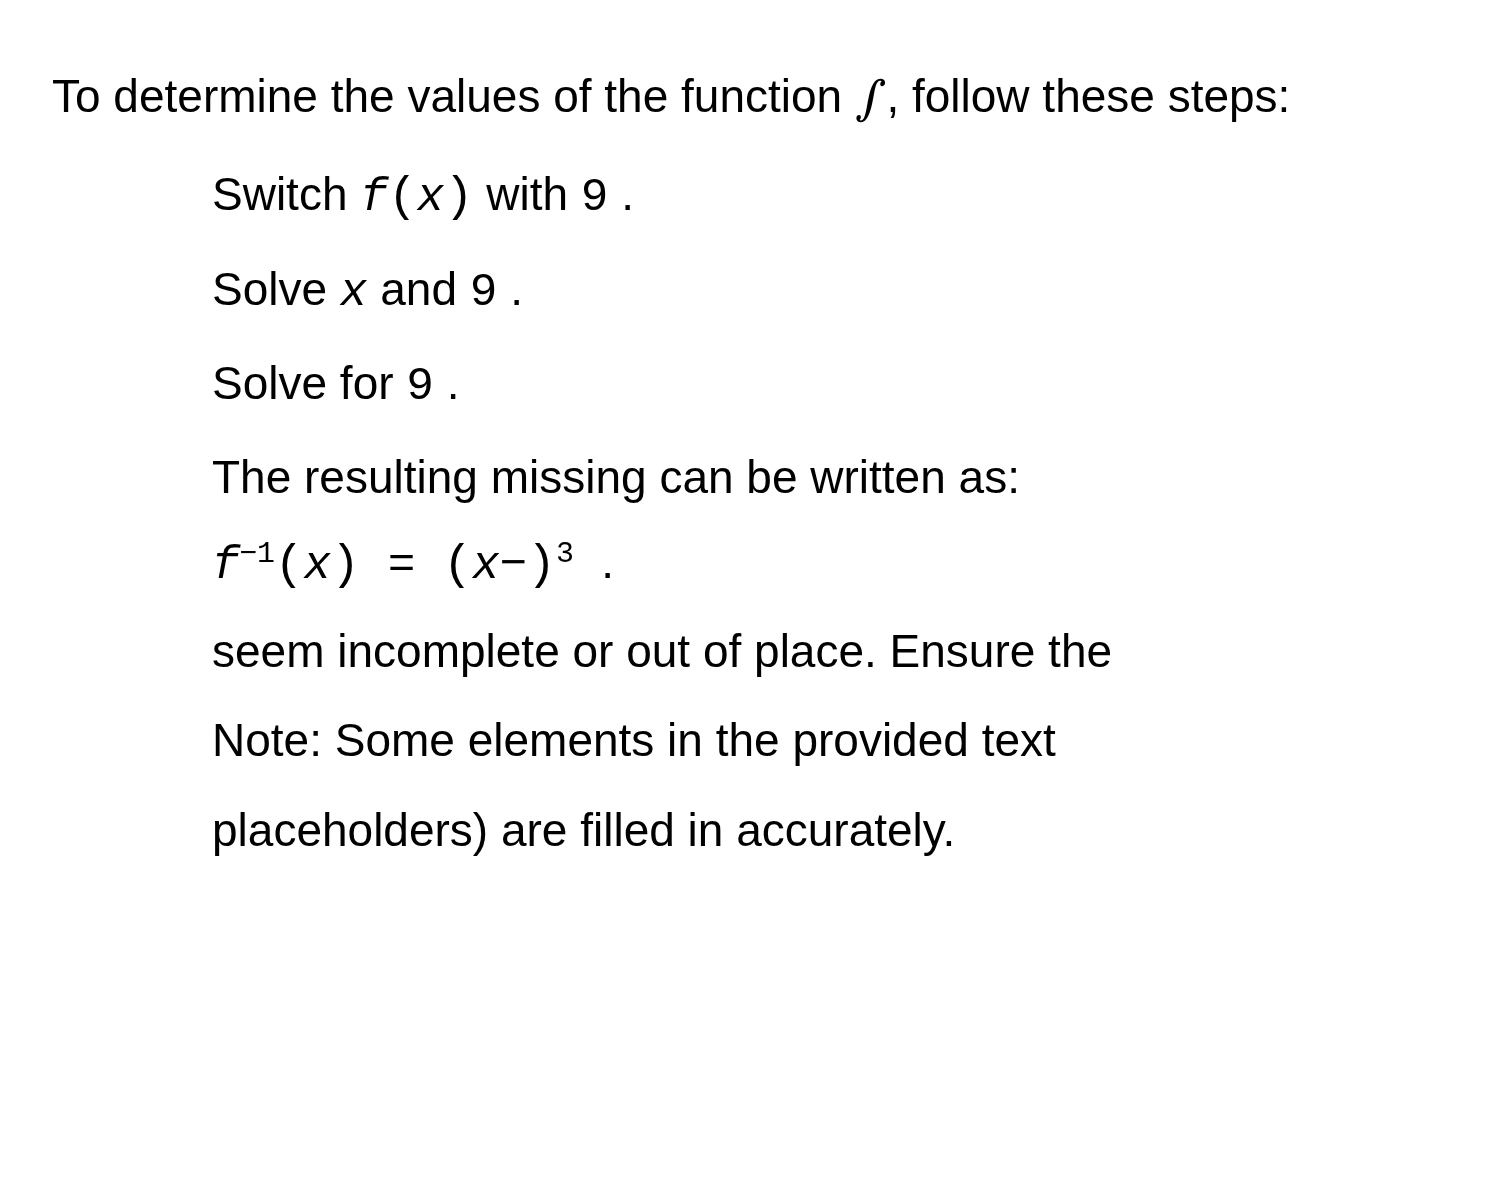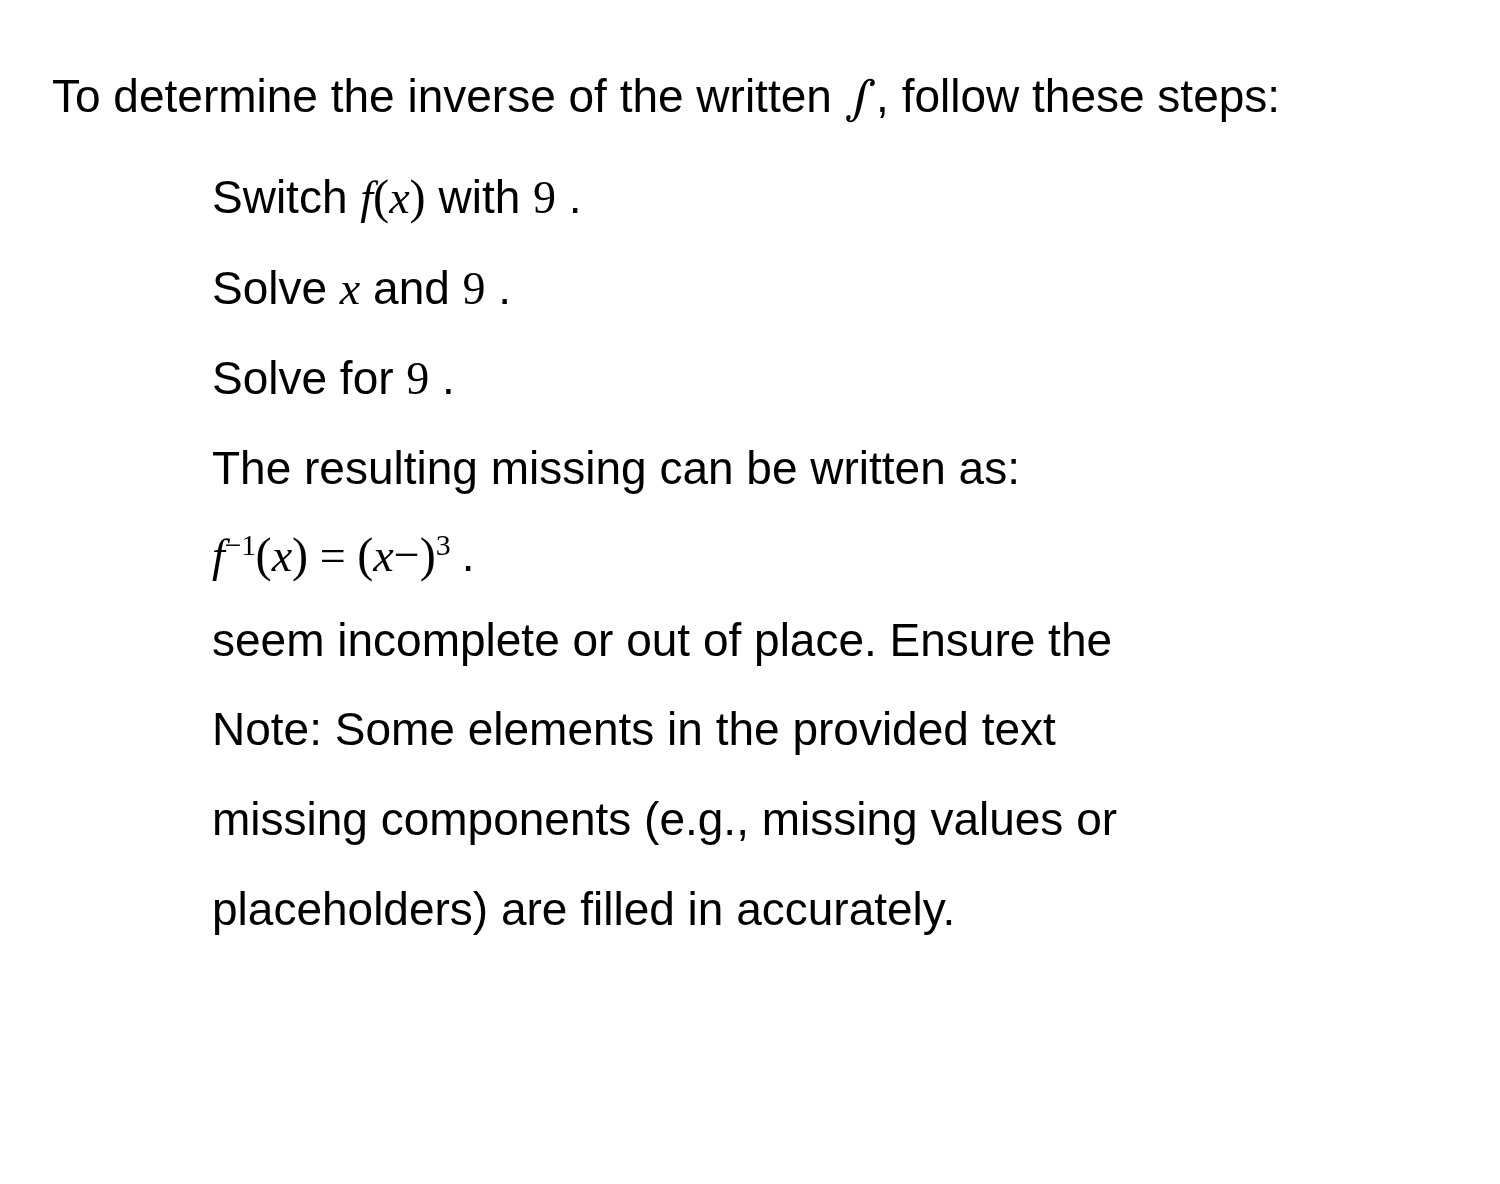--- a/index.html
+++ b/index.html
@@ -20,21 +20,21 @@
   .intro {
     margin-bottom: 0.1em;
   }
   .steps {
     padding-left: 160px;
   }
   .step {
     margin: 0;
   }
   .math {
-    font-family: Liberation Serif, serif;
+    font-family: Liberation Mono, monospace;
   }
   .math-it {
     font-style: italic;
   }
   .sup {
     font-size: 0.65em;
     vertical-align: 0.55em;
     letter-spacing: -0.5px;
   }
   .minus {
@@ -50,21 +50,21 @@
   .formula-line {
     line-height: 1.7;
   }
 </style>
 </head>
 <body>
 
 <div class="page">
 
   <div class="intro">
-    <span>To determine the inverse of the written </span><span class="fn-symbol">∫</span><span>, follow these steps:</span>
+    <span>To determine the values of the function </span><span class="fn-symbol">∫</span><span>, follow these steps:</span>
   </div>
 
   <div class="steps">
 
     <div class="step">
       <span>Switch  </span><span class="math"><span class="math-it">f</span><span class="paren">(</span><span class="math-it">x</span><span class="paren">)</span></span><span>  with  </span><span class="math">9</span><span> .</span>
     </div>
 
     <div class="step">
       <span>Solve  </span><span class="math math-it">x</span><span>  and  </span><span class="math">9</span><span> .</span>
@@ -84,21 +84,18 @@
       </span><span> .</span>
     </div>
 
     <div class="step">
       <span>seem incomplete or out of place. Ensure the</span>
     </div>
     <div class="step">
       <span>Note: Some elements in the provided text</span>
     </div>
     <div class="step">
-      <span>missing components (e.g., missing values or</span>
-    </div>
-    <div class="step">
       <span>placeholders) are filled in accurately.</span>
     </div>
 
   </div>
 
 </div>
 
 </body></html>

